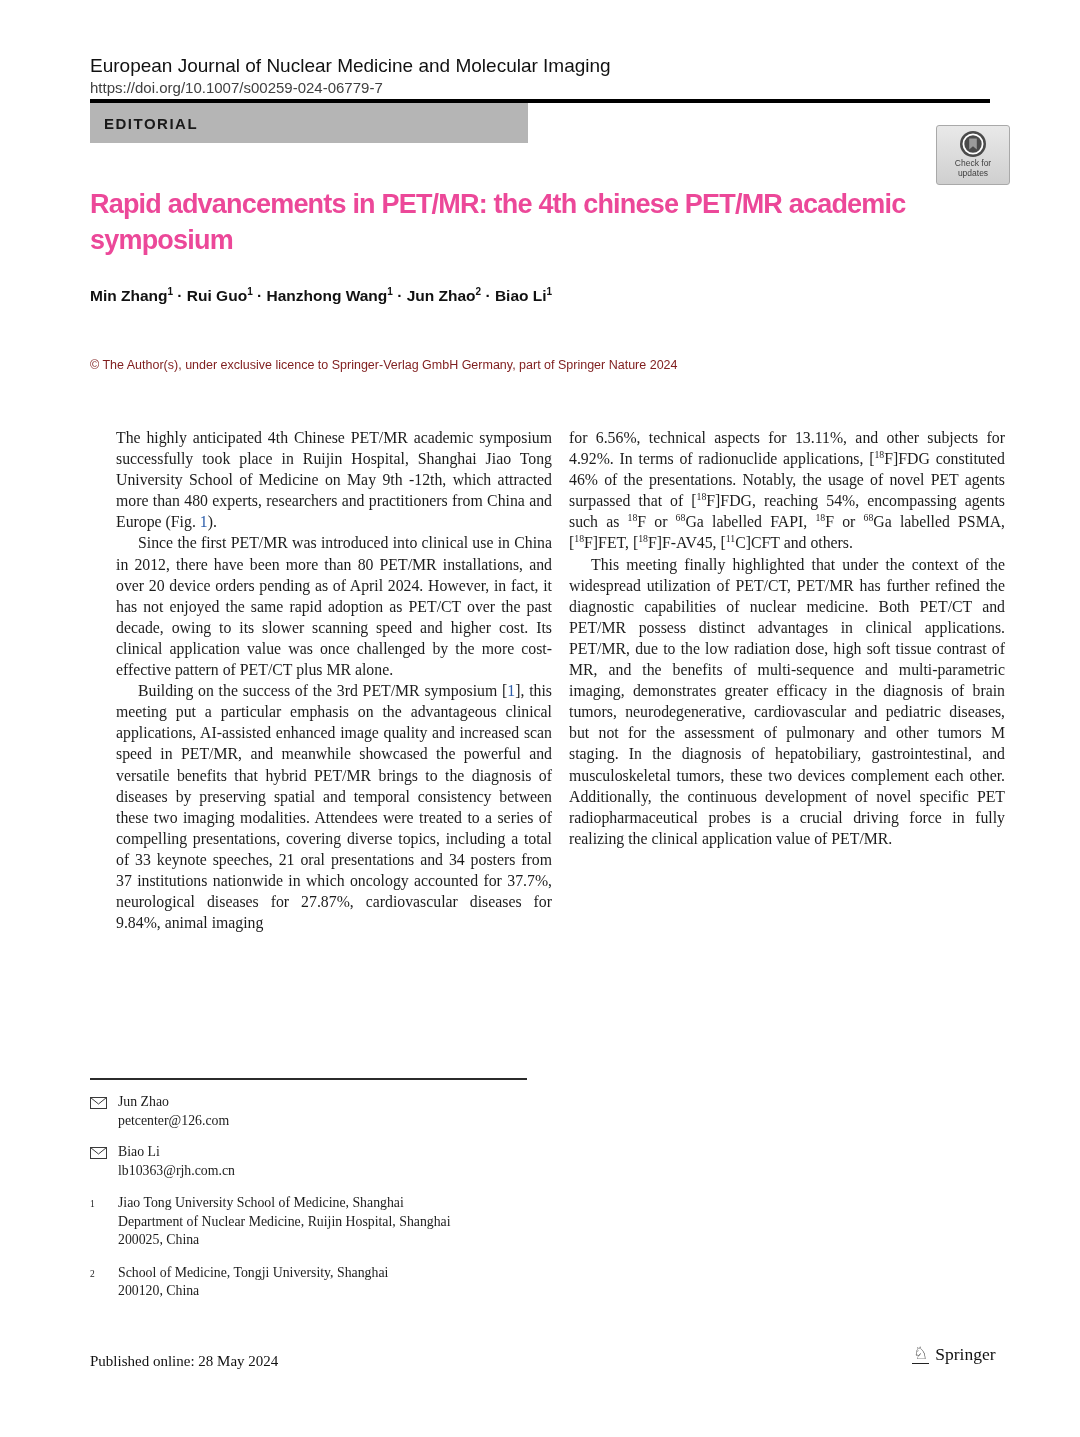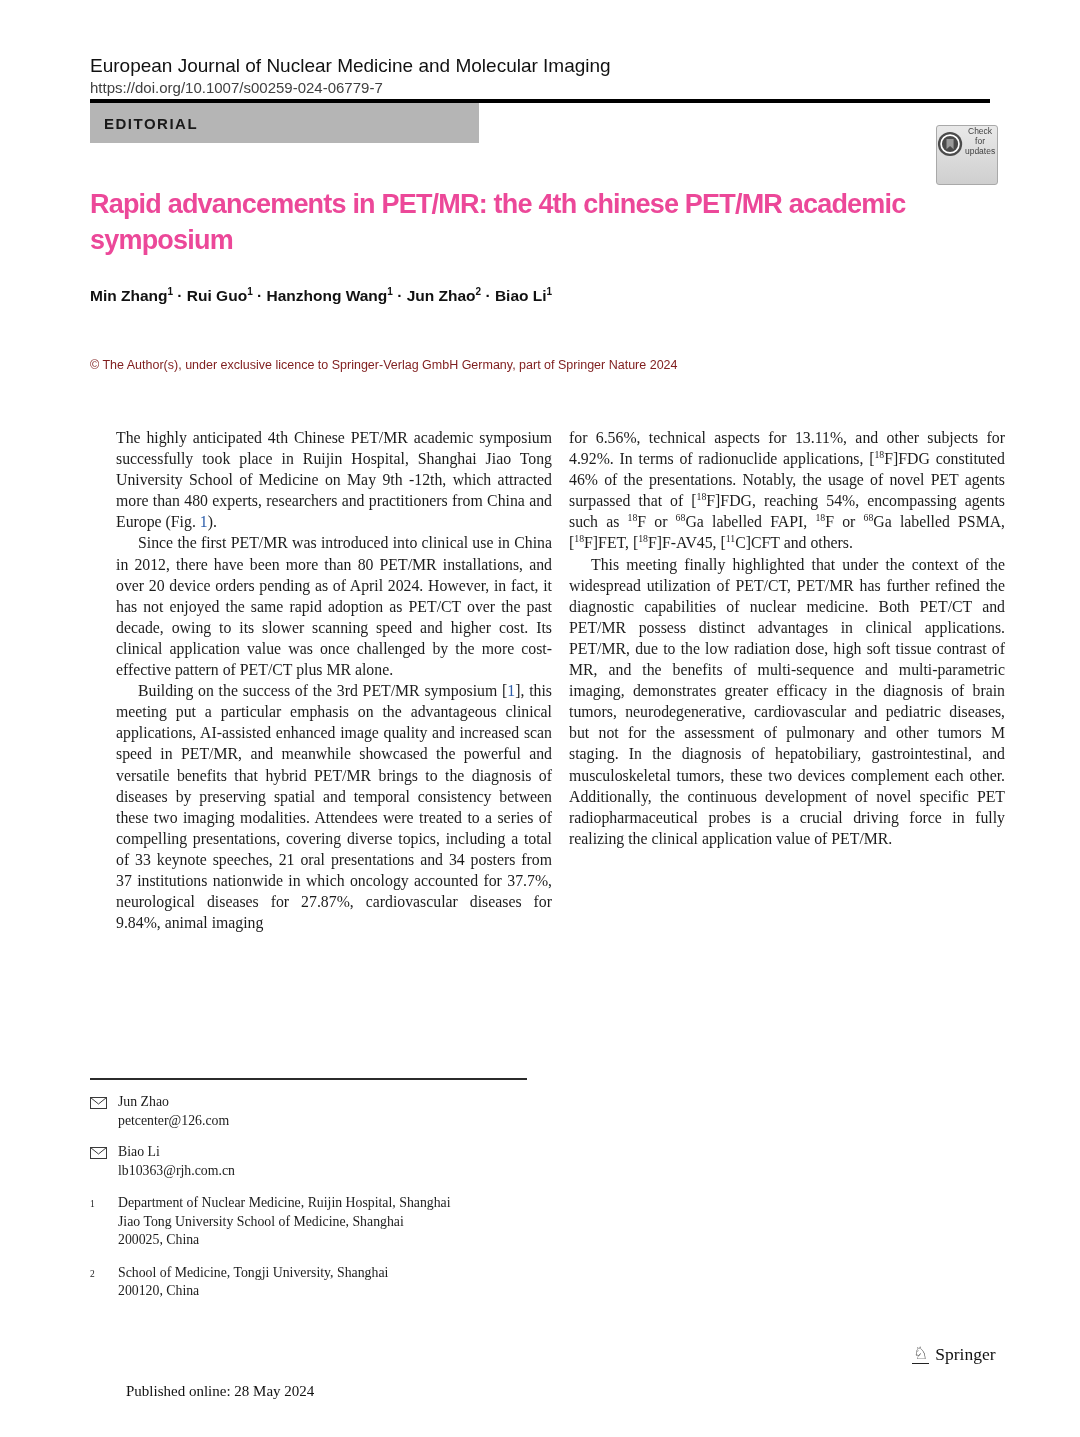--- a/index.html
+++ b/index.html
@@ -5,28 +5,28 @@
   * { margin:0; padding:0; box-sizing:border-box; }
   html,body { width:1080px; height:1437px; background:#ffffff; position:relative;
               font-family:"Liberation Sans", sans-serif; color:#1a1a1a; }
 
   .abs { position:absolute; }
 
   
   .journal-line { left:90px; top:55px; font-size:19px; line-height:21px; color:#111; }
   .doi-line     { left:90px; top:77px; font-size:15px; line-height:21px; color:#404040; }
   .top-rule     { left:90px; top:99px; width:900px; height:4px; background:#000; }
-  .editorial-banner { left:90px; top:103px; width:389px; height:40px; background:#b5b5b5;
+  .editorial-banner { left:90px; top:103px; width:438px; height:40px; background:#b5b5b5;
                       display:flex; align-items:center; padding-left:14px; }
   .editorial-banner span { font-size:15px; font-weight:700; letter-spacing:1.5px; color:#1a1a1a; }
 
   
-  .check-badge { left:936px; top:125px; width:62px; height:60px; border:1px solid #a9a9a9;
+  .check-badge { left:936px; top:125px; width:74px; height:60px; border:1px solid #a9a9a9;
                  border-radius:3px; background:linear-gradient(#e9e9e9,#cfcfcf);
-                 display:flex; flex-direction:row; cursor:pointer; }
+                 display:flex; flex-direction:column; align-items:center; cursor:pointer; }
   .check-badge svg { margin-top:4px; }
   .check-badge .cb-text { font-size:8.5px; line-height:10px; color:#3f3f3f; text-align:center; }
 
   
   .title { left:90px; top:186px; width:880px; font-size:27px; font-weight:700;
            line-height:36px; letter-spacing:-0.8px; color:#ec4899; }
   .authors { left:90px; top:286px; font-size:15.5px; font-weight:700; color:#111; }
   .authors sup { font-size:10px; font-weight:700; }
   .copyright { left:90px; top:358px; font-size:12.5px; color:#7f1d1d; }
 
@@ -44,22 +44,22 @@
   .footnote-block { left:90px; top:1078px; width:437px;
                     font-family:"Liberation Serif", serif; color:#1c1c1c; }
   .foot-rule { width:437px; height:2px; background:#2b2b2b; }
   .corr-item { display:flex; gap:11px; margin-top:13px; font-size:13.8px; line-height:18.5px; }
   .corr-item .env { flex:0 0 17px; padding-top:3px; }
   .aff-item { display:flex; margin-top:14px; font-size:13.8px; line-height:18.5px; }
   .aff-num { flex:0 0 28px; font-size:9.5px; padding-top:1px; }
   .aff-text { flex:1; }
 
   
-  .published { left:90px; top:1383px; font-family:"Liberation Serif", serif;
-               font-size:15px; color:#111;margin-left:36px; }
+  .published { left:90px; top:1353px; font-family:"Liberation Serif", serif;
+               font-size:15px; color:#111; }
   .springer-logo { left:912px; top:1344px; display:flex; align-items:center; gap:6px;
                    font-family:"Liberation Serif", serif; font-size:17.5px; color:#111; }
   .springer-horse { font-size:17px; line-height:17px; border-bottom:1.5px solid #222;
                     padding:0 1px 1px 1px; }
 </style>
 </head>
 <body>
 
 <div class="abs journal-line">European Journal of Nuclear Medicine and Molecular Imaging</div>
 <div class="abs doi-line">https://doi.org/10.1007/s00259-024-06779-7</div>
@@ -116,22 +116,22 @@
             <rect x="0.5" y="0.5" width="16" height="11" fill="none" stroke="#3a3a3a"></rect>
             <path d="M0.5 0.5 8.5 7 16.5 0.5" fill="none" stroke="#3a3a3a"></path>
           </svg></span>
         <span><span>Biao Li</span><br><span>lb10363@rjh.com.cn</span></span>
       </div>
     </div>
   <div>
       <div class="aff-item">
         <span class="aff-num">1</span>
         <div class="aff-text">
+          <div>Jiao Tong University School of Medicine, Shanghai</div>
           <div>Department of Nuclear Medicine, Ruijin Hospital, Shanghai</div>
-          <div>Jiao Tong University School of Medicine, Shanghai</div>
           <div>200025, China</div>
         </div>
       </div>
       <div class="aff-item">
         <span class="aff-num">2</span>
         <div class="aff-text">
           <div>School of Medicine, Tongji University, Shanghai</div>
           <div>200120, China</div>
         </div>
       </div>

